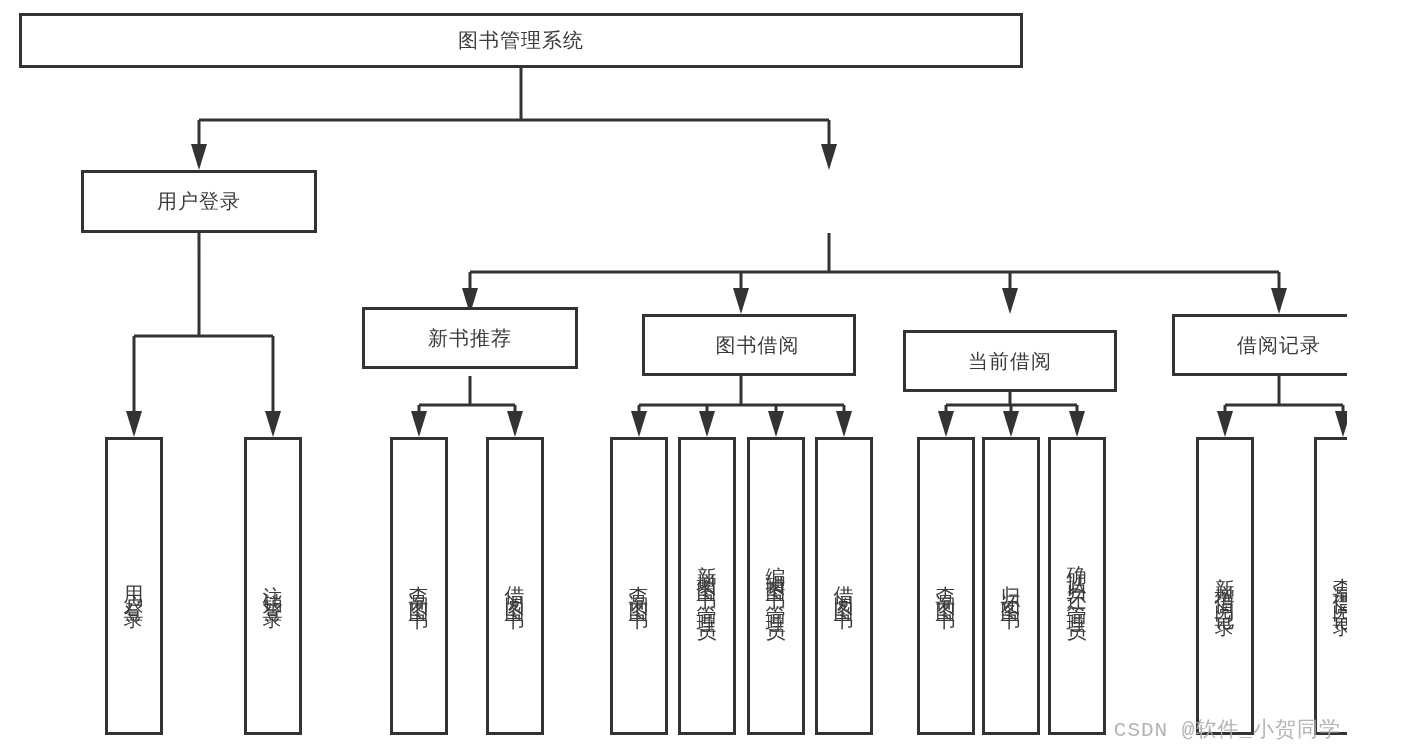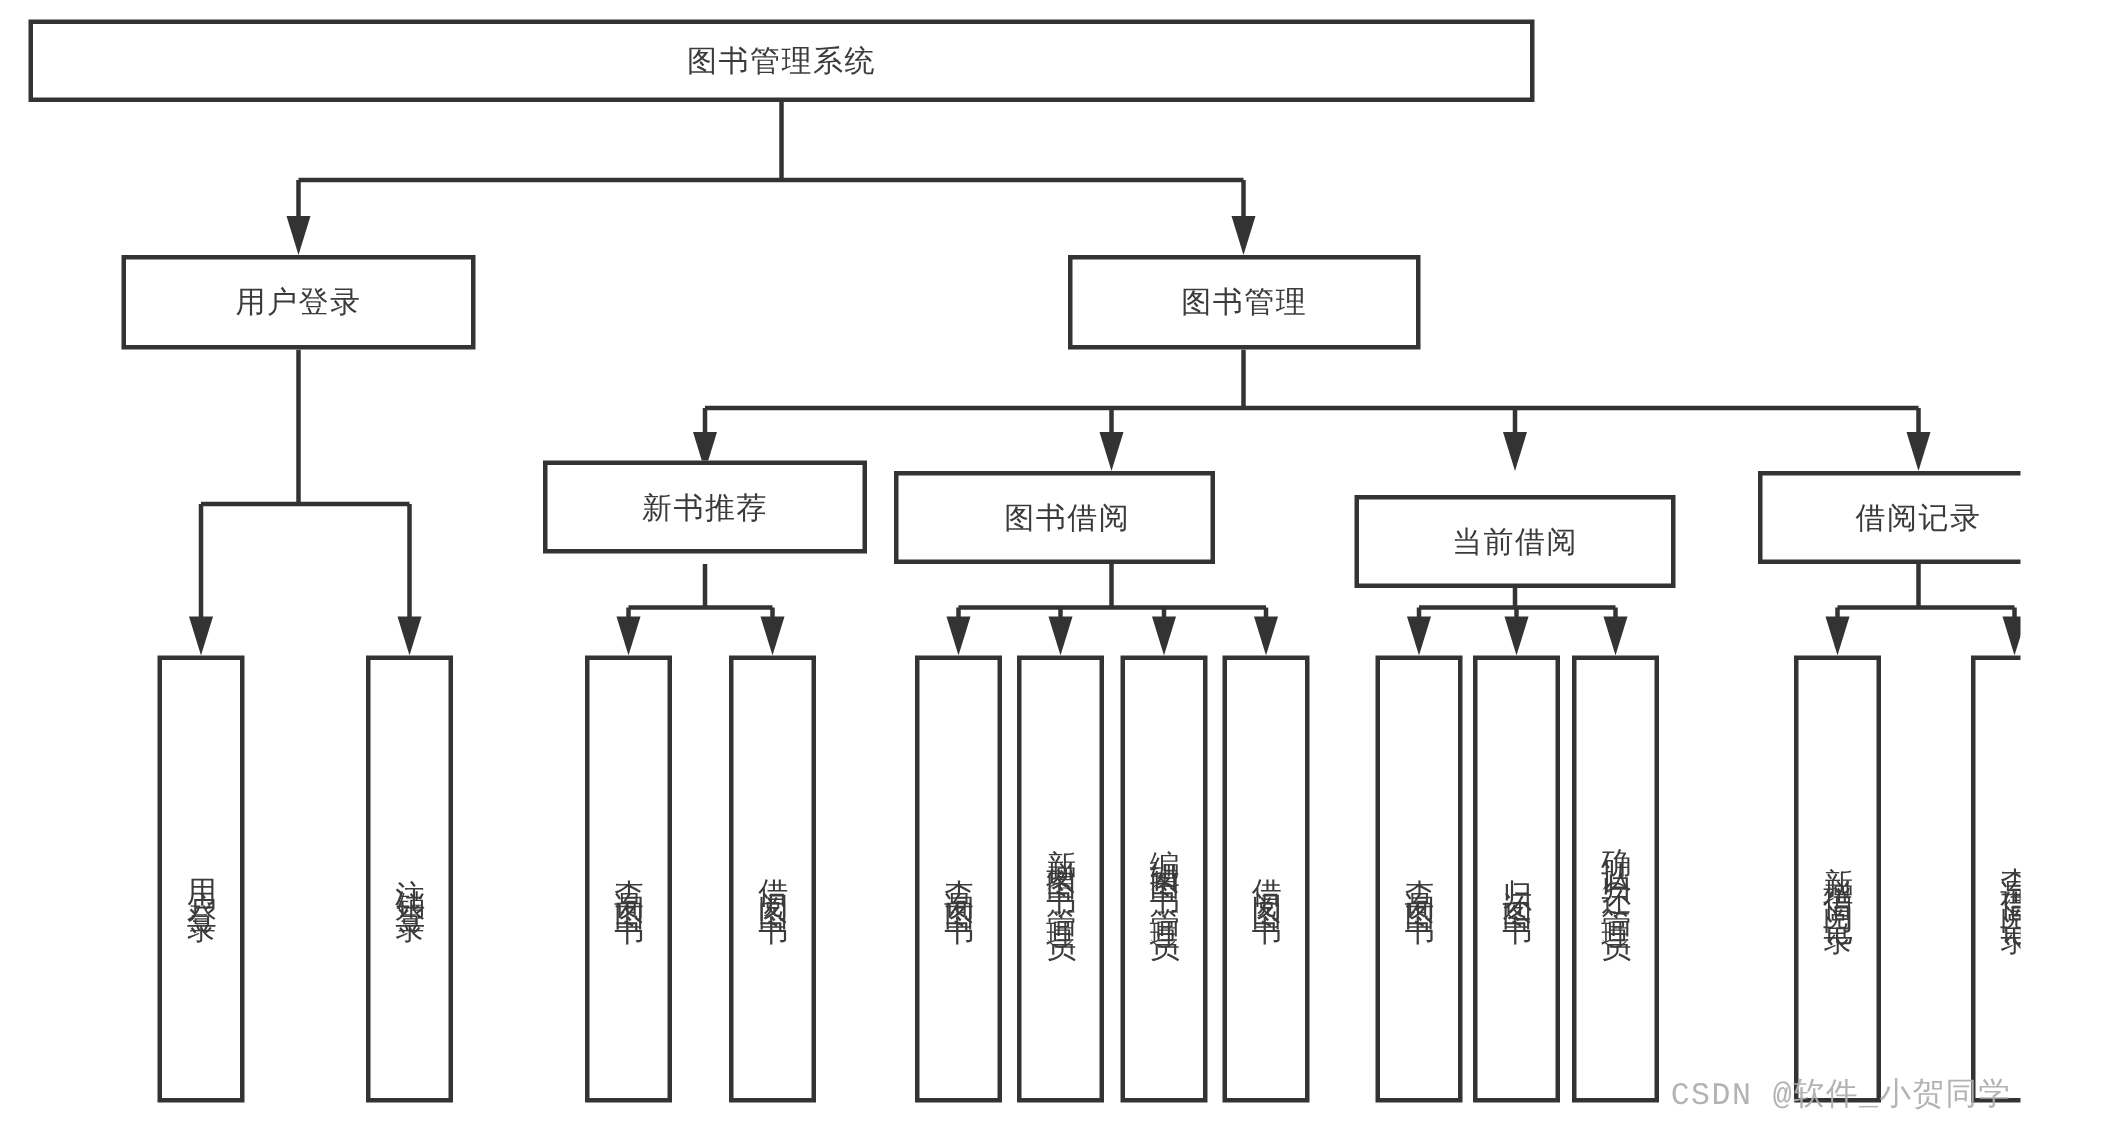--- a/index.html
+++ b/index.html
@@ -117,28 +117,25 @@
     </g>
   </svg>
 
   <div class="node hbox" style="left:19px;top:13px;width:1004px;height:55px;">
     <span>图书管理系统</span>
   </div>
 
   <div class="node hbox" style="left:81px;top:170px;width:236px;height:63px;">
     <span>用户登录</span>
   </div>
-  <div class="node hbox" style="left:712px;top:170px;width:235px;height:63px;">
-    <span>图书管理</span>
-  </div>
 
   <div class="node hbox" style="left:362px;top:307px;width:216px;height:62px;">
     <span>新书推荐</span>
   </div>
-  <div class="node hbox" style="left:596px;top:314px;width:214px;height:62px;padding-left:17px;">
+  <div class="node hbox" style="left:642px;top:314px;width:214px;height:62px;padding-left:17px;">
     <span>图书借阅</span>
   </div>
   <div class="node hbox" style="left:903px;top:330px;width:214px;height:62px;">
     <span>当前借阅</span>
   </div>
   <div class="node hbox" style="left:1172px;top:314px;width:214px;height:62px;">
     <span>借阅记录</span>
   </div>
 
   <div class="node vbox" style="left:105px;">

